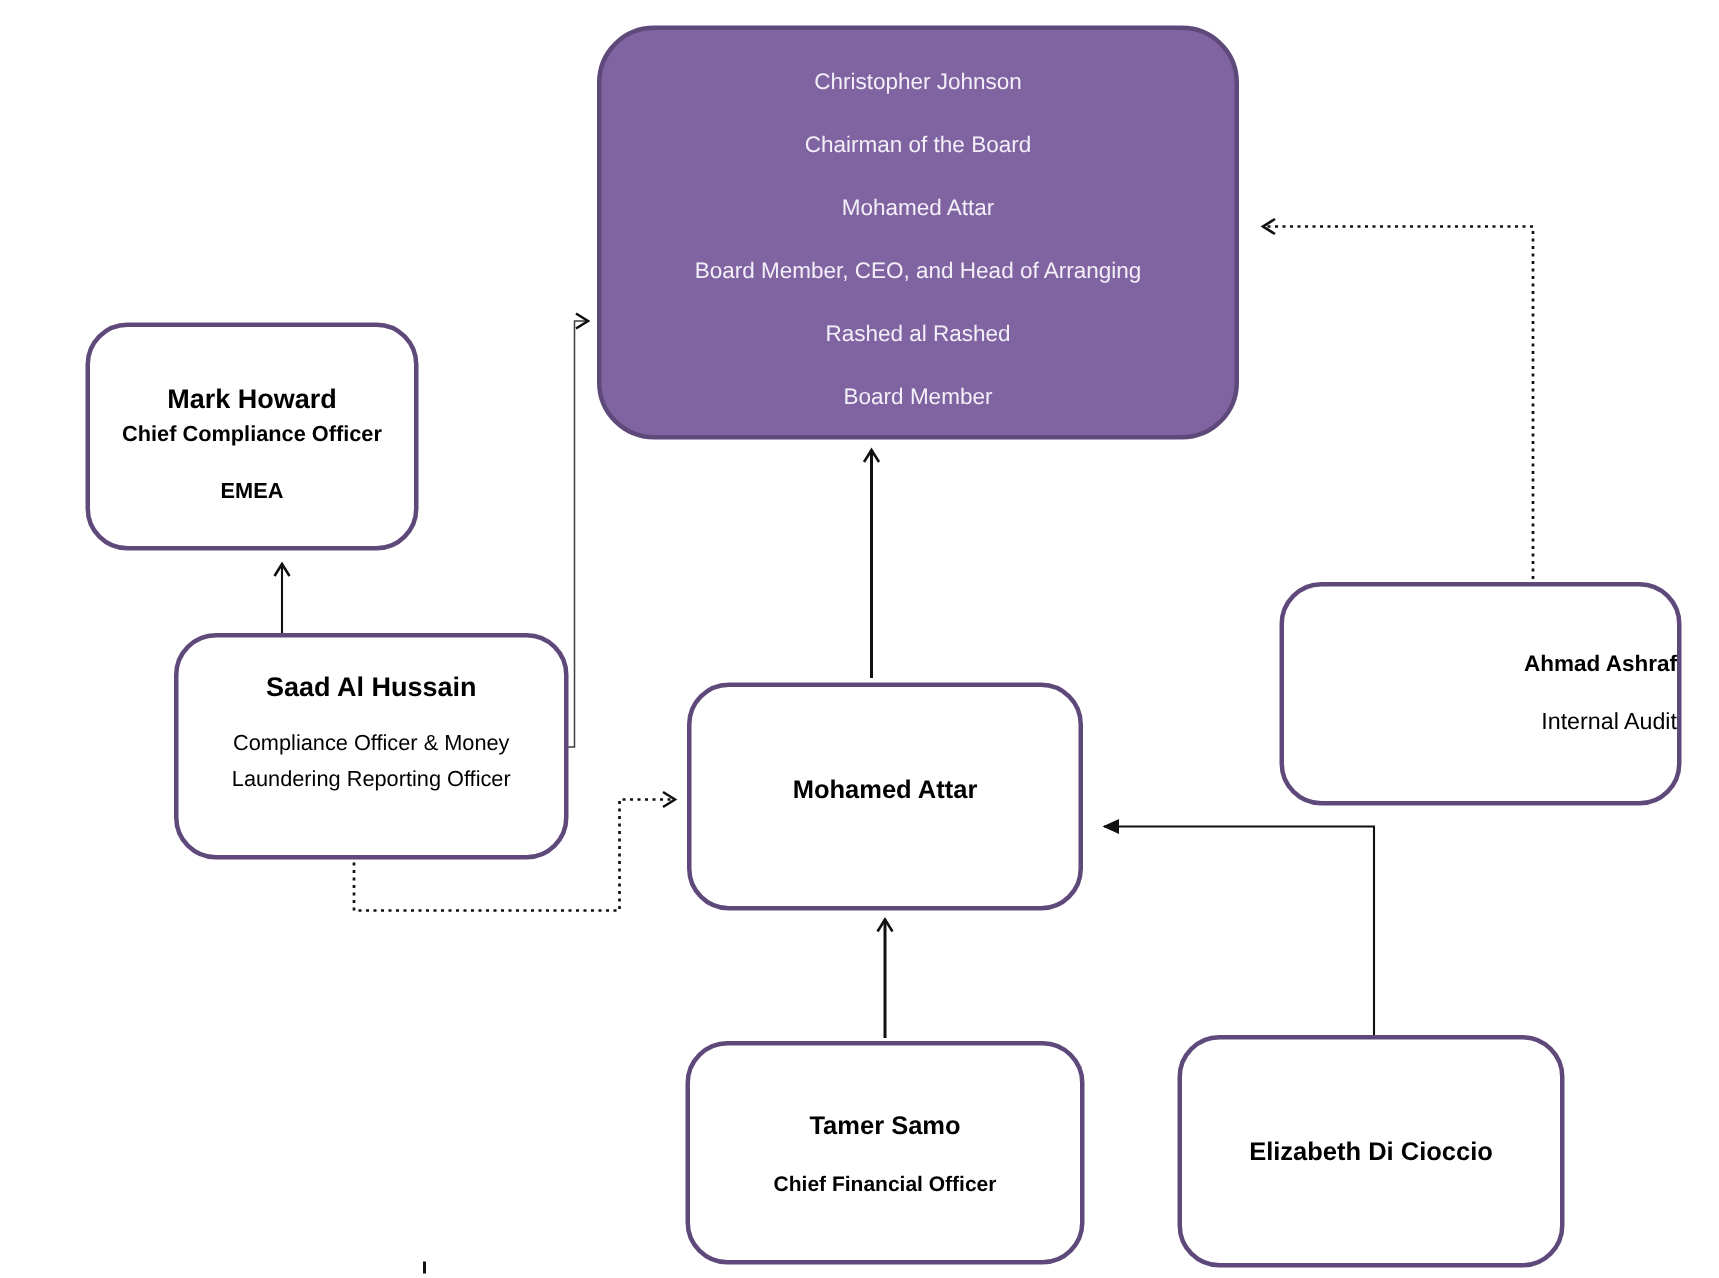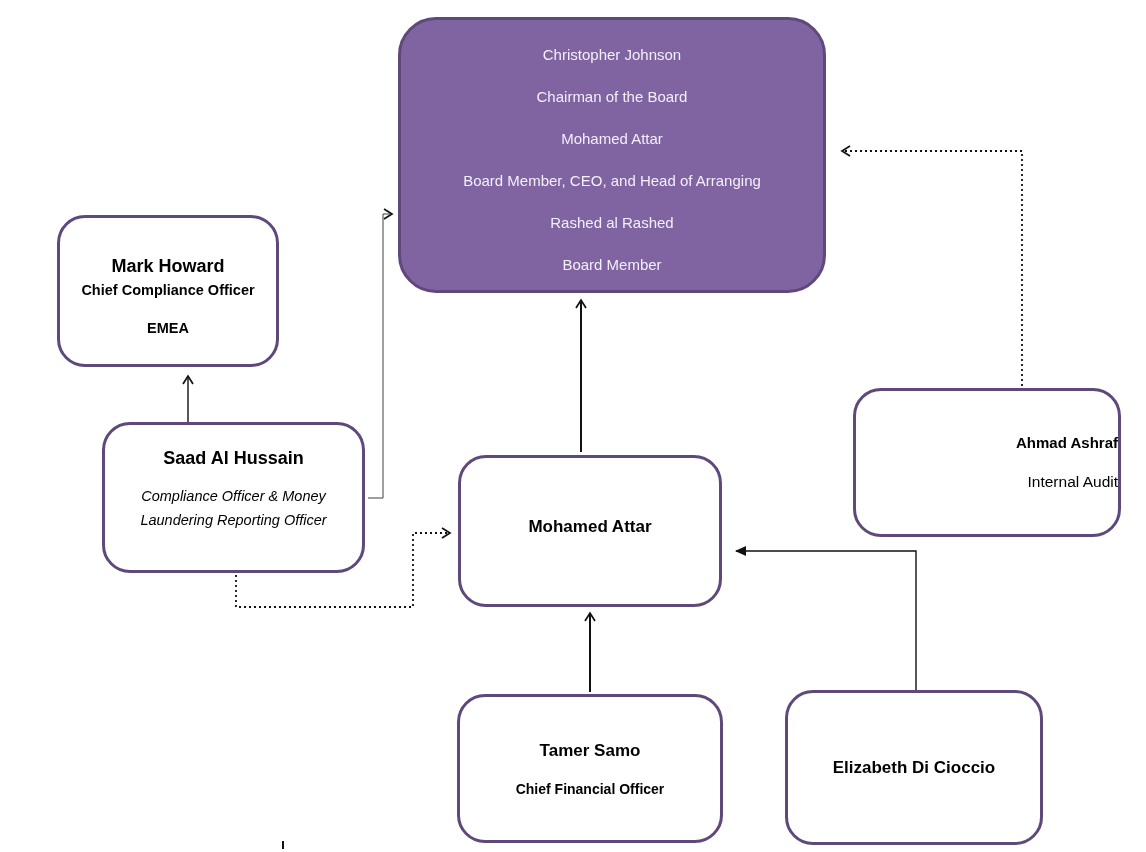--- a/index.html
+++ b/index.html
@@ -44,23 +44,23 @@
     justify-content:flex-start;
     padding-top:14px;
   }
   .board .line { font-size:15px; line-height:42px; }
 
   .mark { left:57px; top:215px; width:222px; height:152px; padding-top:10px; }
   .mark .name   { font-size:18px; line-height:26px; }
   .mark .title  { font-size:14.5px; line-height:22px; font-weight:bold; }
   .mark .region { font-size:14.5px; line-height:22px; font-weight:bold; margin-top:16px; }
 
-  .saad { left:102px; top:422px; width:263px; height:151px; padding:0 24px 20px 24px; }
+  .saad { left:116px; top:422px; width:263px; height:151px; padding:0 24px 20px 24px; }
   .saad .name  { font-size:18px; line-height:28px; }
-  .saad .title { font-size:14.5px; line-height:24px; margin-top:12px;font-style:italic; }
+  .saad .title { font-size:14.5px; line-height:24px; margin-top:12px; }
 
   .mohamed { left:458px; top:455px; width:264px; height:152px; padding:0 32px 8px 32px; }
   .mohamed .name  { font-size:17px; line-height:26px; }
   .mohamed .title { font-size:14.5px; line-height:25px; margin-top:12px; }
 
   .ahmad { left:853px; top:388px; width:268px; height:149px;align-items:flex-end; }
   .ahmad .name  { font-size:15px; line-height:22px; }
   .ahmad .title { font-size:15.5px; line-height:24px; margin-top:16px; }
 
   .tamer { left:457px; top:694px; width:266px; height:149px; }

